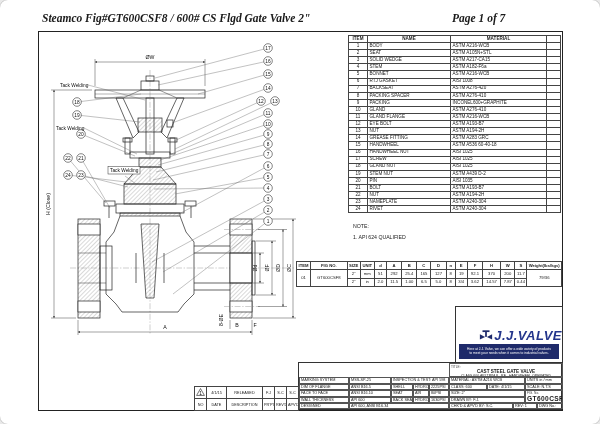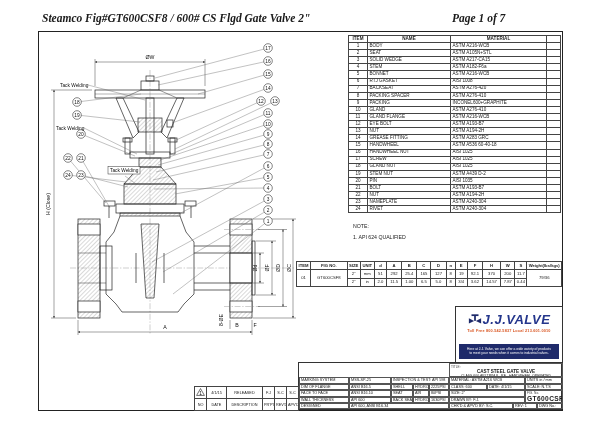--- a/index.html
+++ b/index.html
@@ -1,36 +1,36 @@
 <!DOCTYPE html>
 <html><head>
 <meta charset="utf-8">
 <style>
   html,body{margin:0;padding:0;background:#e9e9e9;}
   .page{position:relative;width:600px;height:424px;background:#fff;overflow:hidden;
-        font-family:"Liberation Sans",sans-serif;color:#1a1a1a;outline:1px solid #cfcfcf;}
+        font-family:"Liberation Sans",sans-serif;color:#1a1a1a;outline:1px solid #cfcfcf;border-radius:8px;}
   
   .hdr-title{position:absolute;left:42px;top:12px;font:italic bold 11.5px "Liberation Serif",serif;}
   .hdr-page{position:absolute;left:452px;top:12px;font:italic bold 11.5px "Liberation Serif",serif;}
   .frame{position:absolute;left:38px;top:31px;width:523px;height:378px;border:1.3px solid #222;}
   
   table{border-collapse:collapse;table-layout:fixed;}
   .parts{position:absolute;left:348px;top:35px;width:212px;font-size:4.6px;line-height:1;}
   .parts th,.parts td{border:0.6px solid #444;padding:0 1.5px;height:6.1px;overflow:hidden;white-space:nowrap;text-align:left;font-weight:normal;}
   .parts th{text-align:center;font-weight:bold;}
   .parts td.c{text-align:center;}
   
   .note{position:absolute;left:353px;top:221px;font-size:5.2px;line-height:2.1;}
   
   .dims{position:absolute;left:296px;top:261px;width:266px;font-size:4.2px;line-height:1;}
   .dims th,.dims td{border:0.6px solid #444;padding:0;height:7.4px;text-align:center;overflow:hidden;white-space:nowrap;font-weight:normal;}
   .dims th{font-weight:bold;}
   
   .logo-box{position:absolute;left:455px;top:306px;width:106px;height:56px;border:1px solid #333;background:#fff;}
-  .logo-row{display:flex;align-items:center;justify-content:center;gap:1px;margin-top:5px;}
+  .logo-row{display:flex;align-items:center;justify-content:flex-end;gap:1px;margin-top:21px;}
   .logo-name{font:italic bold 13px "Liberation Sans",sans-serif;color:#24368c;letter-spacing:.5px;}
   .logo-phone{margin-top:2px;text-align:center;font-size:3.8px;font-weight:bold;color:#d9531e;letter-spacing:.2px;}
   .logo-band{position:absolute;left:3px;right:3px;bottom:4px;height:15px;background:#1e2a6a;color:#fff;
              font-size:3.3px;line-height:1.5;text-align:center;padding-top:2.5px;box-sizing:border-box;}
   
   .tblock{position:absolute;left:298px;top:362px;width:264px;height:48px;border:0.8px solid #333;font-size:3.8px;box-sizing:border-box;}
   .tb-cell{position:absolute;border:0.5px solid #555;box-sizing:border-box;padding:0 1px;overflow:hidden;white-space:nowrap;display:flex;align-items:center;}
   .tb-lab{color:#222;}
   .tb-title-line1{font-size:4.6px;font-weight:bold;text-align:center;width:100%;}
   .tb-title-line2{font-size:3.5px;text-align:center;width:100%;}

